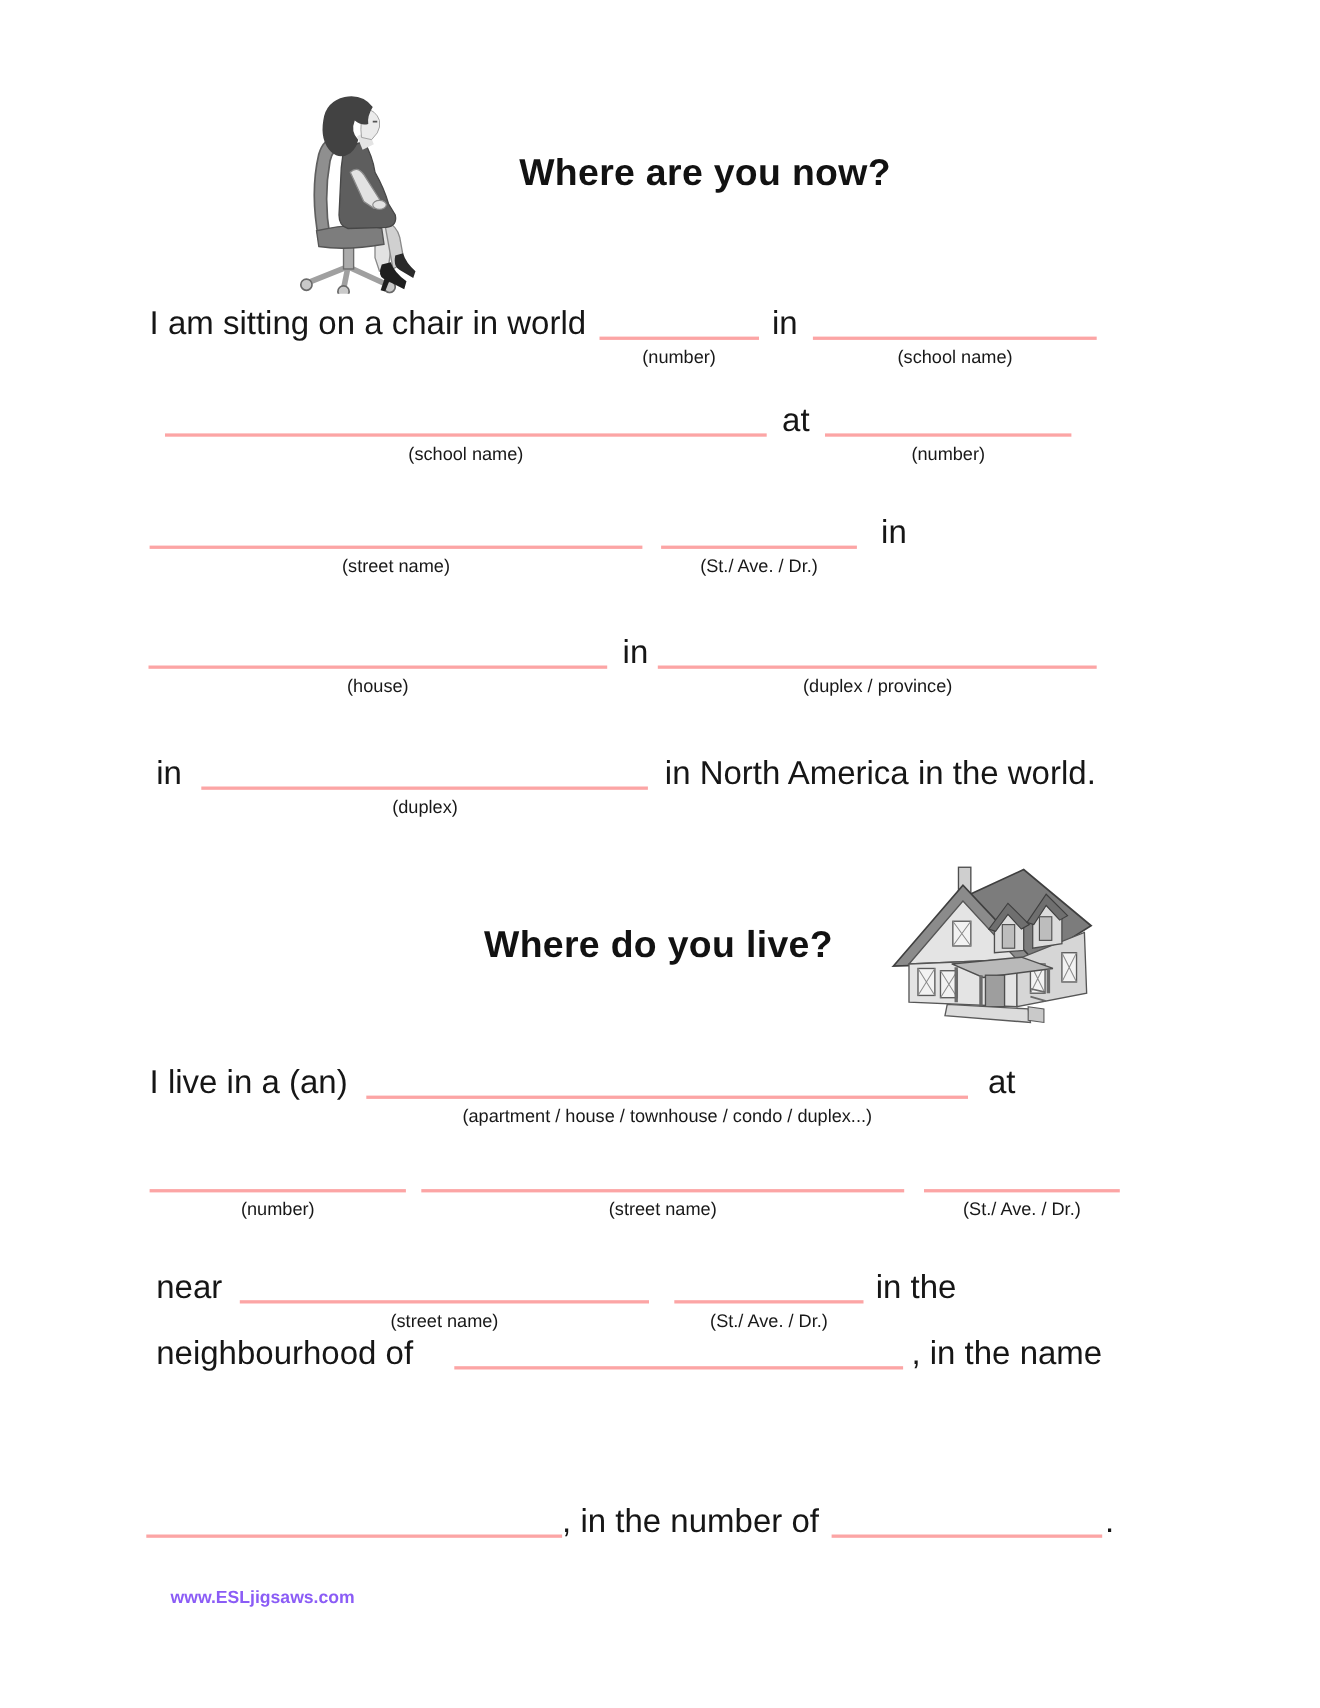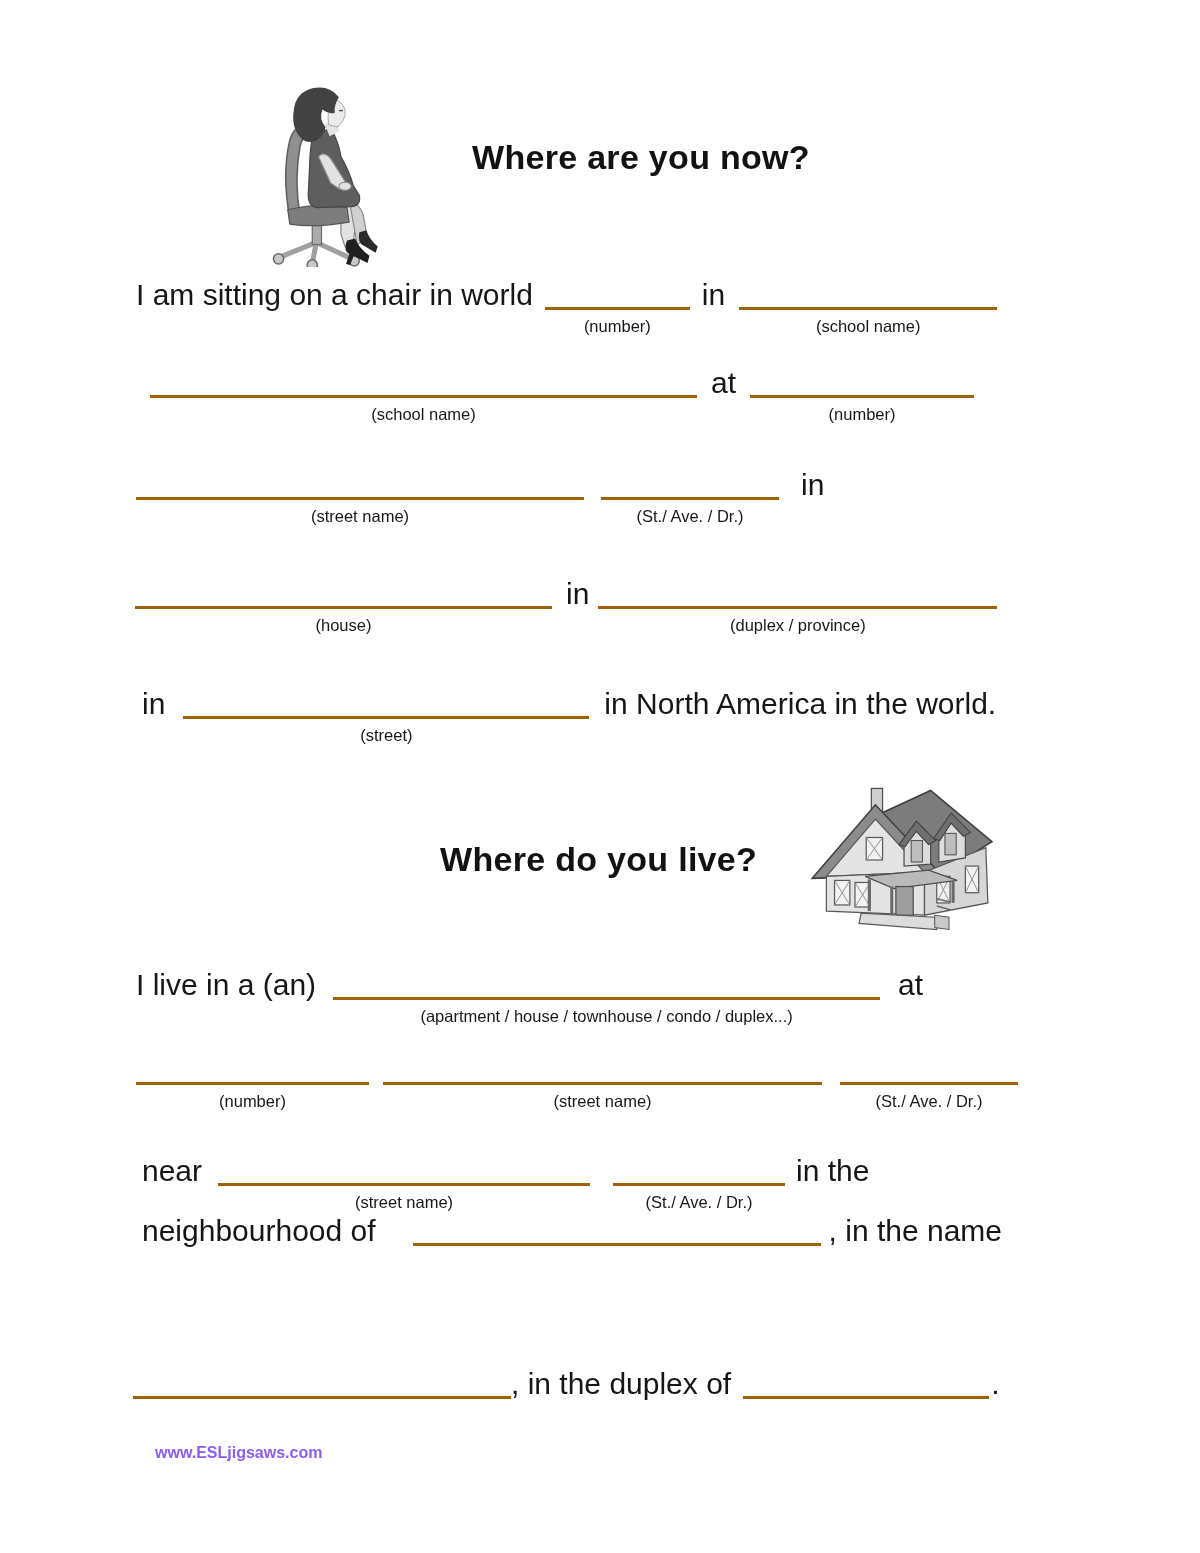--- a/index.html
+++ b/index.html
@@ -8,21 +8,21 @@
     font-family:"Liberation Sans", sans-serif; color:#141414; overflow:hidden;
   }
   .title {
     position:absolute; font-size:34px; font-weight:bold; white-space:nowrap;
     color:#121212; letter-spacing:0.3px;
   }
   .row { position:absolute; font-size:30px; line-height:34px; white-space:nowrap; color:#161616; }
   .t { display:inline-block; vertical-align:baseline; }
   .blank {
     display:inline-block; position:relative; height:0;
-    border-bottom:3px solid #a16207; vertical-align:baseline;
+    border-bottom:3px solid #fca5a5; vertical-align:baseline;
     transform:translateY(5px);
   }
   .lbl {
     position:absolute; top:10px; left:50%; transform:translateX(-50%);
     font-size:16.5px; line-height:1.1; color:#181818; white-space:nowrap; font-weight:normal;
   }
   .footer { position:absolute; font-size:16px; font-weight:bold; color:#8b5cf6; }
   .illo { position:absolute; }
 </style>
 </head>
@@ -68,21 +68,21 @@
   <div class="title" style="left:430px;top:138px;margin-left:42px;">Where are you now?</div>
 
   <div class="row" style="left:136px;top:278px;"><span class="t">I am sitting on a chair in world</span><span class="blank" style="width:145px;margin-left:12px;"><span class="lbl">(number)</span></span><span class="t" style="margin-left:12px;">in</span><span class="blank" style="width:258px;margin-left:14px;"><span class="lbl">(school name)</span></span></div>
 
   <div class="row" style="left:150px;top:366px;"><span class="blank" style="width:547px;"><span class="lbl">(school name)</span></span><span class="t" style="margin-left:14px;">at</span><span class="blank" style="width:224px;margin-left:14px;"><span class="lbl">(number)</span></span></div>
 
   <div class="row" style="left:136px;top:468px;"><span class="blank" style="width:448px;"><span class="lbl">(street name)</span></span><span class="blank" style="width:178px;margin-left:17px;"><span class="lbl">(St./ Ave. / Dr.)</span></span><span class="t" style="margin-left:22px;">in</span></div>
 
   <div class="row" style="left:135px;top:577px;"><span class="blank" style="width:417px;"><span class="lbl">(house)</span></span><span class="t" style="margin-left:14px;">in</span><span class="blank" style="width:399px;margin-left:9px;"><span class="lbl">(duplex / province)</span></span></div>
 
-  <div class="row" style="left:142px;top:687px;"><span class="t">in</span><span class="blank" style="width:406px;margin-left:18px;"><span class="lbl">(street)</span></span><span class="t" style="margin-left:15px;">in North America in the world.</span></div>
+  <div class="row" style="left:142px;top:687px;"><span class="t">in</span><span class="blank" style="width:406px;margin-left:18px;"><span class="lbl">(duplex)</span></span><span class="t" style="margin-left:15px;">in North America in the world.</span></div>
 
   <svg class="illo" style="left:810px;top:784px;" width="184" height="154" viewBox="0 0 180 150">
     <rect x="60" y="4" width="11" height="26" fill="#cfcfcf" stroke="#4e4e4e" stroke-width="1.2"></rect>
 
     <polygon points="66,30 118,6 178,56 124,90" fill="#7c7c7c" stroke="#3f3f3f" stroke-width="1.5"></polygon>
 
     <polygon points="2,92 64,20 128,88" fill="#8b8b8b" stroke="#3f3f3f" stroke-width="1.5"></polygon>
 
     <polygon points="16,90 64,34 112,86" fill="#e4e4e4" stroke="#565656" stroke-width="1.2"></polygon>
     <polygon points="16,90 112,86 112,128 16,124" fill="#e4e4e4" stroke="#565656" stroke-width="1.2"></polygon>
@@ -126,17 +126,17 @@
 
   <div class="row" style="left:136px;top:968px;"><span class="t">I live in a (an)</span><span class="blank" style="width:547px;margin-left:17px;"><span class="lbl">(apartment / house / townhouse / condo / duplex...)</span></span><span class="t" style="margin-left:18px;">at</span></div>
 
   <div class="row" style="left:136px;top:1053px;"><span class="blank" style="width:233px;"><span class="lbl">(number)</span></span><span class="blank" style="width:439px;margin-left:14px;"><span class="lbl">(street name)</span></span><span class="blank" style="width:178px;margin-left:18px;"><span class="lbl">(St./ Ave. / Dr.)</span></span></div>
 
   <div class="row" style="left:142px;top:1154px;"><span class="t">near</span><span class="blank" style="width:372px;margin-left:16px;"><span class="lbl">(street name)</span></span><span class="blank" style="width:172px;margin-left:23px;"><span class="lbl">(St./ Ave. / Dr.)</span></span><span class="t" style="margin-left:11px;">in the</span></div>
 
   <div class="row" style="left:142px;top:1214px;"><span class="t">neighbourhood of</span><span class="blank" style="width:408px;margin-left:37px;"></span><span class="t" style="margin-left:8px;">, in the name</span></div>
 
 
-  <div class="row" style="left:133px;top:1367px;"><span class="blank" style="width:378px;"></span><span class="t">, in the duplex of</span><span class="blank" style="width:246px;margin-left:12px;"></span><span class="t" style="margin-left:2px;">.</span></div>
+  <div class="row" style="left:133px;top:1367px;"><span class="blank" style="width:378px;"></span><span class="t">, in the number of</span><span class="blank" style="width:246px;margin-left:12px;"></span><span class="t" style="margin-left:2px;">.</span></div>
 
   <div class="footer" style="left:155px;top:1444px;">www.ESLjigsaws.com</div>
 
 </div>
 
 </body></html>

